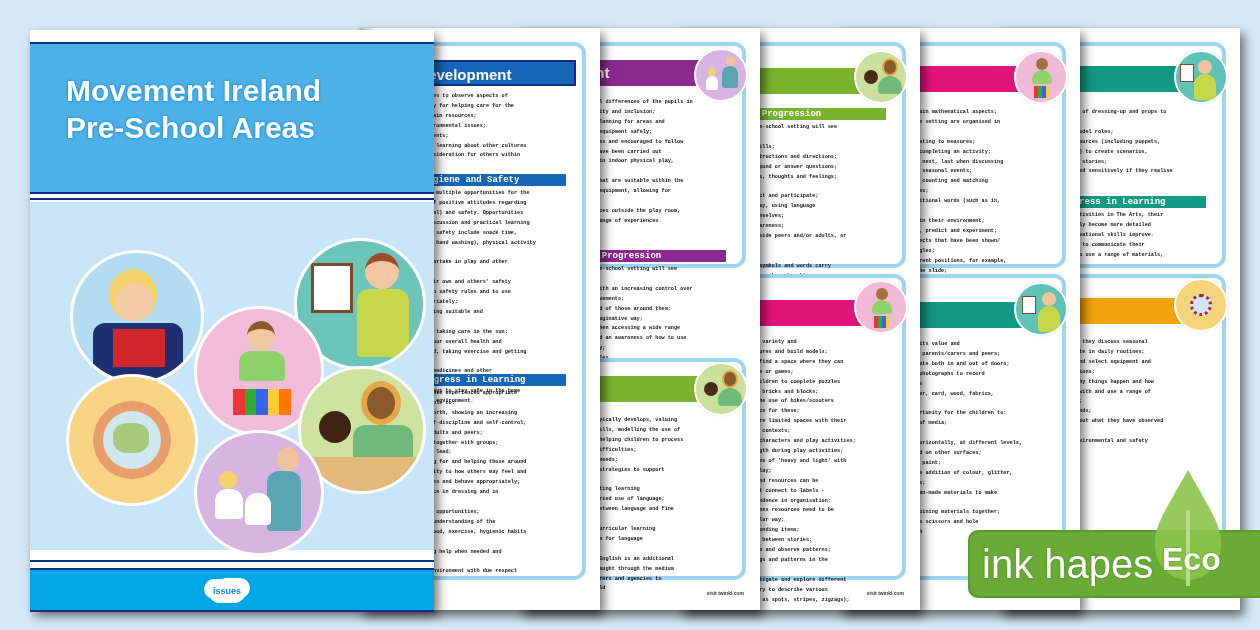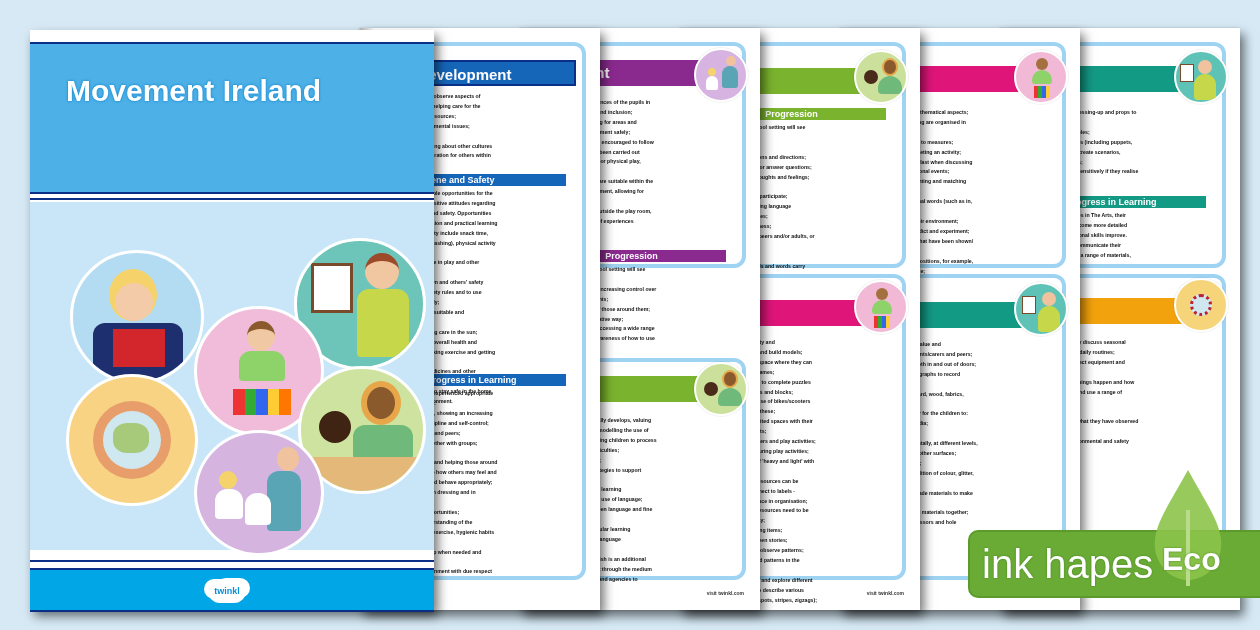--- a/index.html
+++ b/index.html
@@ -26,21 +26,21 @@
   .panel.full { top: 14px; height: 538px; }
 
   .banner {
     position: absolute; left: 0; height: 26px; color: #fff; font-weight: bold;
     font-size: 15px; line-height: 26px; padding-left: 2px; white-space: nowrap; overflow: hidden;
   }
   .subhead {
     height: 12px; margin: 4px 8px 3px 0; color: #fff; font-weight: bold;
     font-size: 9px; line-height: 12px; text-align: center;
   }
-  .body-text { position: absolute; left: 17px; right: 8px; font-size: 5.2px; line-height: 8.4px; color: #111; font-weight: bold; }
+  .body-text { position: absolute; left: 17px; right: 8px; font-size: 5.2px; line-height: 8.4px; color: #111; font-weight: bold; font-family: Liberation Mono, monospace; }
   .body-text p { margin-bottom: 1.5px; white-space: nowrap; overflow: hidden; }
 
   .circle-pic {
     position: absolute; width: 54px; height: 54px; border-radius: 50%;
     border: 2px solid #fff; box-shadow: 0 0 0 1px rgba(0,0,0,0.05);
     overflow: hidden;
   }
   .footer-url { position: absolute; right: 16px; bottom: 14px; font-size: 5px; font-weight: bold; color: #333; }
 
   
@@ -400,20 +400,21 @@
       <p> in achievements;</p>
       <p>g things and the environment with due respect</p>
     </div>
   </div>
 </div>
 
 <div class="cover">
   <div class="cover-head">
     <div class="cover-title">
       <div>Movement Ireland</div>
+      <div>Pre-School Areas</div>
     </div>
   </div>
   <div class="cover-rule" style="top:168px;"></div>
   <div class="cover-mid">
 
     <div class="cover-circle" style="left:40px; top:48px; width:134px; height:134px; background:#b3dcf3;">
       <div class="fig-head" style="left:36px;top:16px;width:48px;height:52px;background:#f5d36a;"></div>
       <div class="fig-head" style="left:42px;top:30px;width:38px;height:38px;background:#f3cba8;"></div>
       <div class="fig-body" style="left:20px;top:70px;width:90px;height:60px;background:#1d2f6f;"></div>
       <div style="position:absolute;left:40px;top:76px;width:52px;height:38px;background:#d3262c;"></div>
@@ -446,21 +447,21 @@
     <div class="cover-circle" style="left:164px; top:228px; width:130px; height:126px; background:#d5b4e0;">
       <div class="fig-head" style="left:80px;top:14px;width:22px;height:24px;background:#f0c39e;"></div>
       <div class="fig-body" style="left:70px;top:38px;width:34px;height:60px;background:#5aa5b5;"></div>
       <div class="fig-head" style="left:22px;top:38px;width:18px;height:18px;background:#f5d36a;"></div>
       <div class="fig-body" style="left:18px;top:56px;width:28px;height:30px;background:#fff;"></div>
       <div class="fig-body" style="left:48px;top:60px;width:26px;height:32px;background:#fff;"></div>
     </div>
   </div>
   <div class="cover-rule" style="top:530px;"></div>
   <div class="cover-foot">
-    <div class="twinkl-logo">twinkl</div>
+    <div class="twinkl-logo">issues</div>
   </div>
 </div>
 
 <div class="eco">
   <div class="eco-text">ink hapes</div>
 </div>
 <svg class="eco-leaf" viewBox="0 0 76 116">
   <path d="M38 0 C60 40 76 60 70 84 C64 104 48 110 38 110 C28 110 12 104 6 84 C0 60 16 40 38 0 Z" fill="#8cc34a" opacity="0.9"></path>
   <rect x="36" y="40" width="4" height="76" fill="#b8dc8a"></rect>
 </svg>

